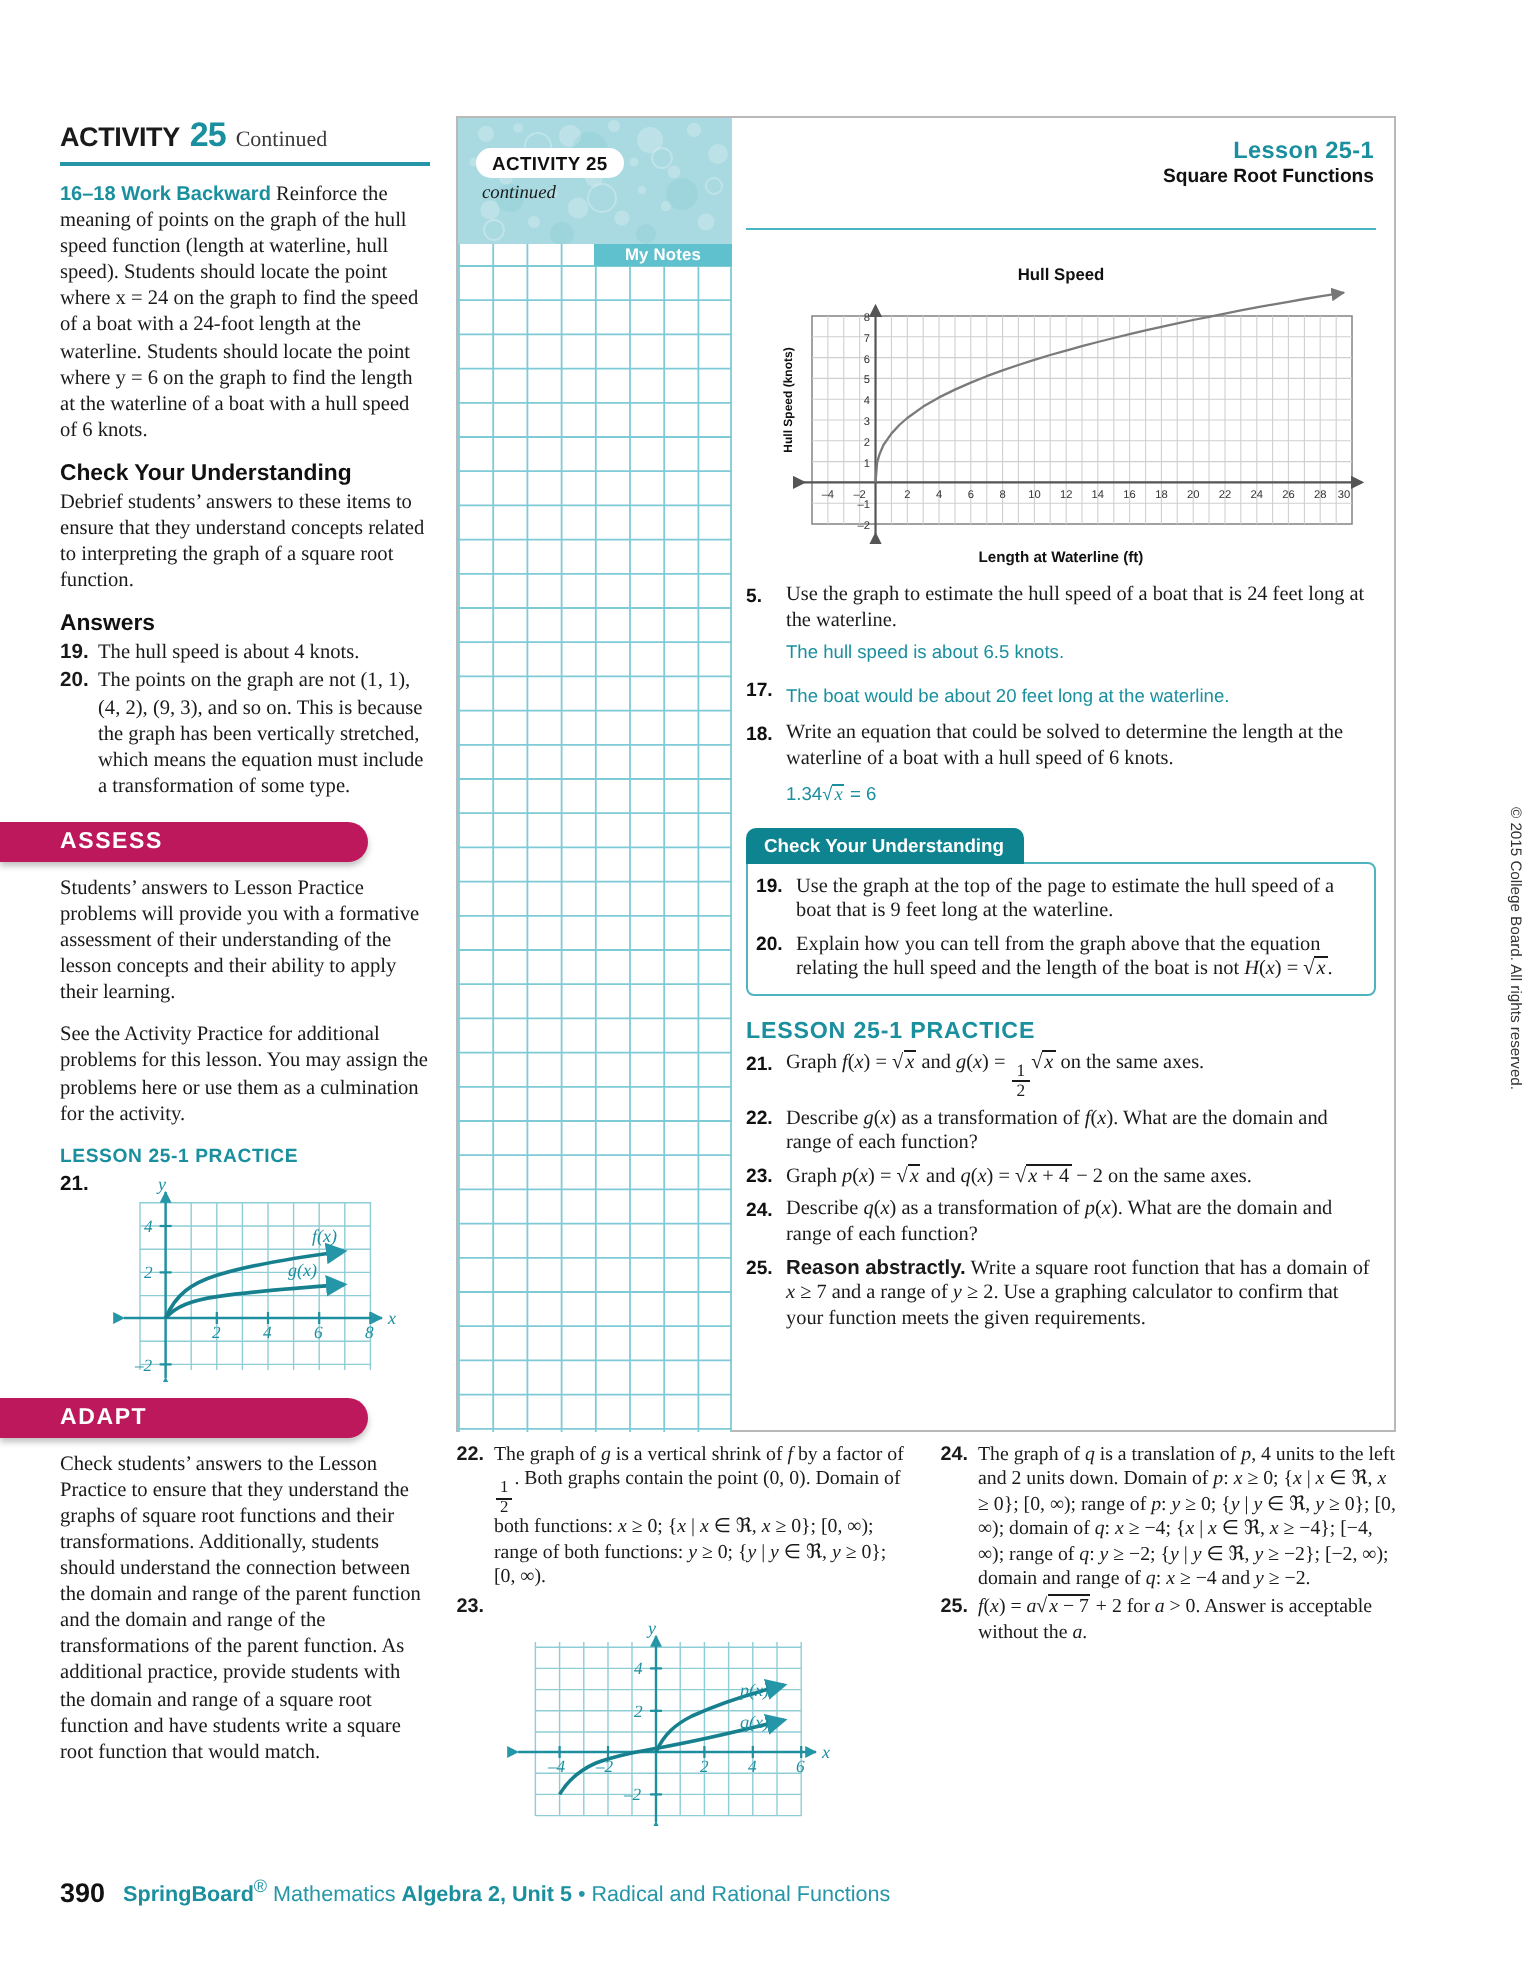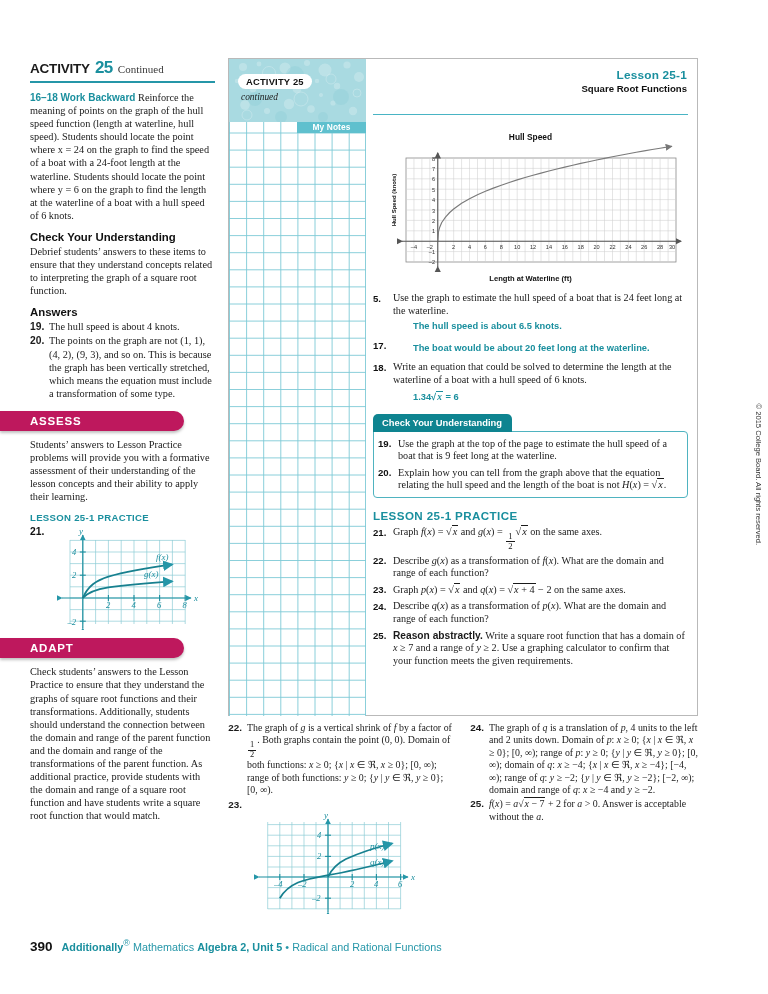--- a/index.html
+++ b/index.html
@@ -134,22 +134,22 @@
 
   .q-list { margin-top:9px; }
   .q-item { display:flex; margin-bottom:7px; }
   .q-item .qnum {
     font-family:"Liberation Sans", sans-serif; font-weight:bold;
     font-size:9.6px; width:20px; flex:0 0 20px; color:#111; padding-top:0.5px;
   }
   .q-item .qtxt { flex:1; font-size:10.2px; line-height:12.6px; color:#1a1a1a;}
   .ans-teal {
     display:block; margin-top:2.5px;
-    font-family:"Liberation Sans", sans-serif; font-weight:bold;
-    font-size:9.3px; color:#1a8f9e;margin-left:20px;
+    font-family:"Liberation Sans", sans-serif; font-weight:normal;
+    font-size:9.3px; color:#1a8f9e;
   }
 
   
   #cyu { margin-top:9px; position:relative; }
   #cyu-tab {
     display:inline-block; background:#0e8490; color:#fff;
     font-family:"Liberation Sans", sans-serif; font-weight:bold;
     font-size:9.4px; padding:3.5px 10px 3.5px 9px;
     border-radius:5px 5px 0 0;
     position:relative; z-index:2;
@@ -234,20 +234,21 @@
     <div class="ans-item">
       <span class="num">20.</span>
       <span class="txt">The points on the graph are not (1, 1), (4, 2), (9, 3), and so on. This is because the graph has been vertically stretched, which means the equation must include a transformation of some type.</span>
     </div>
   </div>
 
   <div class="band">
     <span>ASSESS</span>
   </div>
   <p class="teach-para" style="margin-top:0">Students’ answers to Lesson Practice problems will provide you with a formative assessment of their understanding of the lesson concepts and their ability to apply their learning.</p>
+  <p class="teach-para">See the Activity Practice for additional problems for this lesson. You may assign the problems here or use them as a culmination for the activity.</p>
 
   <div class="lesson-practice-label">LESSON 25-1 PRACTICE</div>
 
   <div class="mini-graph-wrap">
     <span class="mini-num">21.</span>
     <svg width="160" height="104" viewBox="0 0 160 104">
       <defs>
         <marker id="ar-t" markerWidth="6" markerHeight="6" refX="5" refY="3" orient="auto">
           <path d="M0,0 L6,3 L0,6 z" fill="#2596a8"></path>
         </marker>
@@ -755,16 +756,16 @@
       <span class="txt">
         <span class="mi">f</span>(<span class="mi">x</span>) = <span class="mi">a</span><span class="rad"><span class="rsym">√</span><span class="rbar"><span class="mi">x</span> − 7</span></span> + 2 for <span class="mi">a</span> &gt; 0.
         Answer is acceptable without the <span class="mi">a</span>.
       </span>
     </div>
   </div>
 </div>
 
 <div id="footer">
   <span id="page-num">390</span>
-  <span id="footer-text"><b>Additionally</b><sup>®</sup><span> Mathematics </span><b>Algebra 2, Unit 5</b><span> • Radical and Rational Functions</span></span>
+  <span id="footer-text"><b>SpringBoard</b><sup>®</sup><span> Mathematics </span><b>Algebra 2, Unit 5</b><span> • Radical and Rational Functions</span></span>
 </div>
 
 <div id="copyright">© 2015 College Board. All rights reserved.</div>
 
 </body></html>

